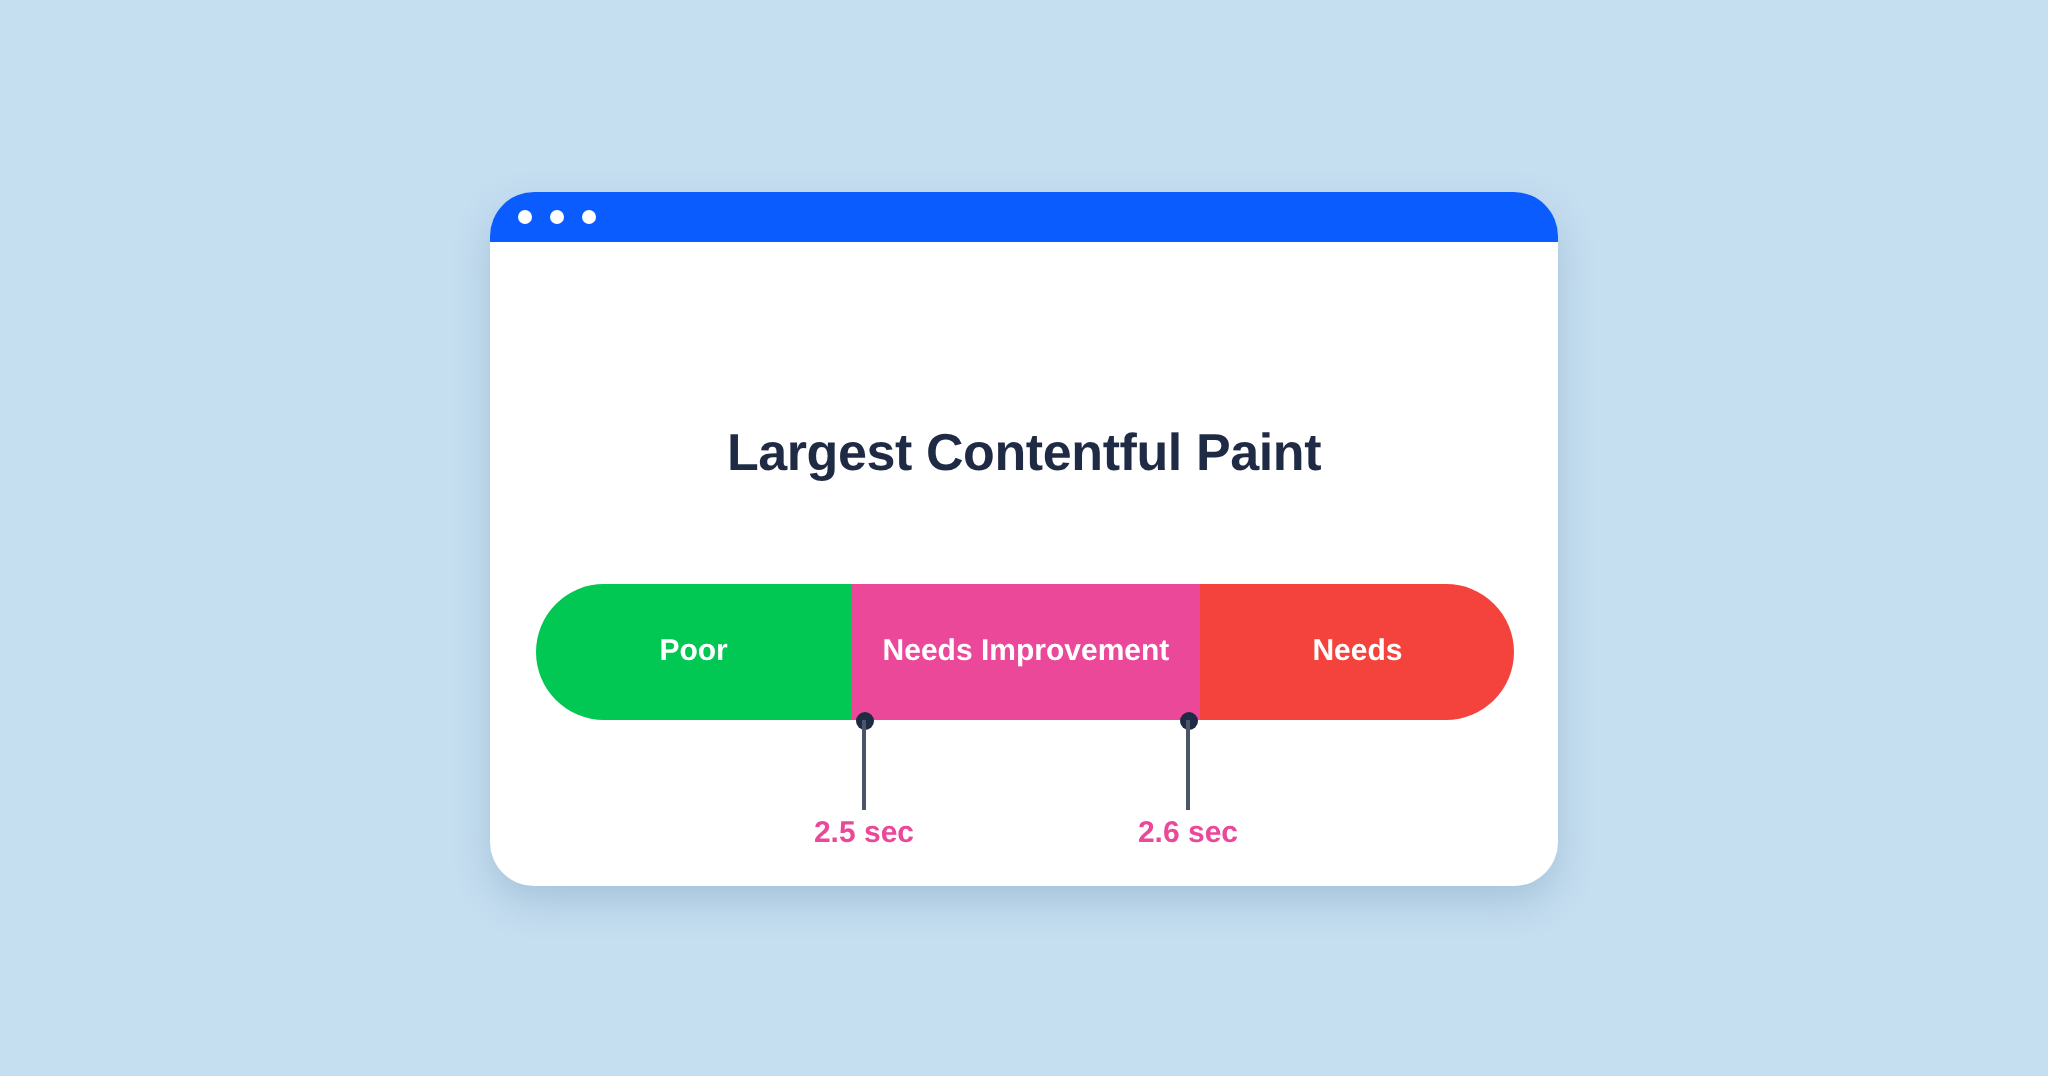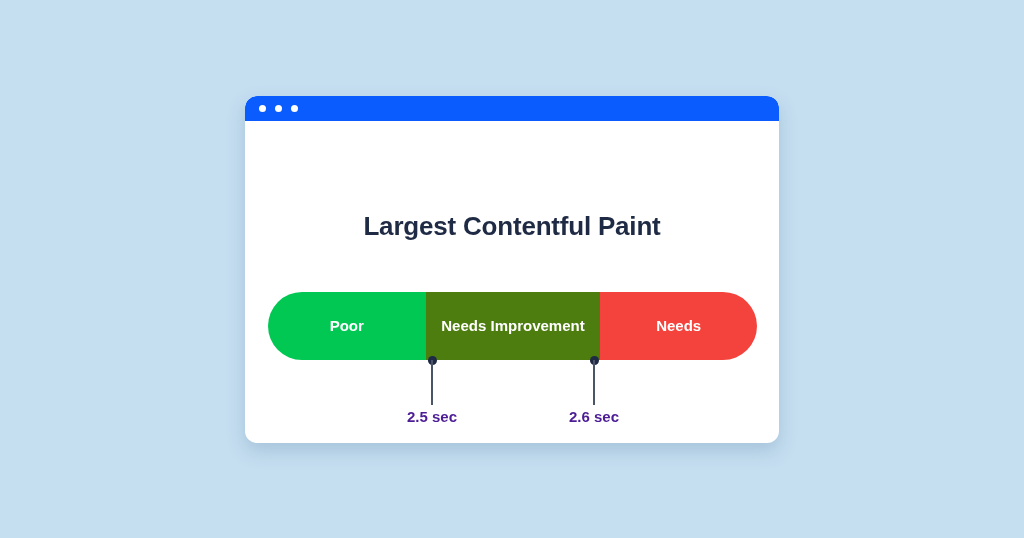--- a/index.html
+++ b/index.html
@@ -16,21 +16,21 @@
   }
 
   
   #browser-window {
     position: absolute;
     left: 245px;
     top: 96px;
     width: 534px;
     height: 347px;
     background: #ffffff;
-    border-radius: 12px;
+    border-radius: 22px;
     box-shadow: 0 8px 18px rgba(90, 130, 165, 0.28);
     overflow: hidden;
   }
 
   #title-bar {
     height: 25px;
     background: #0b5cff;
     border-radius: 12px 12px 0 0;
     display: flex;
     align-items: center;
@@ -79,21 +79,21 @@
     align-items: center;
     justify-content: center;
     color: #ffffff;
     font-size: 15px;
     font-weight: bold;
     text-align: center;
     line-height: 1.35;
     box-sizing: border-box;
   }
   .seg-good        { width: 164px; background: #00c853; }
-  .seg-needs       { width: 182px; background: #4d7c0f; }
+  .seg-needs       { width: 182px; background: #ec4899; }
   .seg-poor        { width: 163px; background: #f4433c; }
 
   
   .marker {
     position: absolute;
     top: 235px;
   }
   .marker-dot {
     position: absolute;
     left: -4.5px;
@@ -112,21 +112,21 @@
     background: #4a5568;
   }
   .marker-label {
     position: absolute;
     top: 52px;
     left: -55px;
     width: 110px;
     text-align: center;
     font-size: 15px;
     font-weight: bold;
-    color: #4c1d95;
+    color: #ec4899;
     white-space: nowrap;
   }
   #marker-good-ni  { left: 187px; }
   #marker-ni-poor  { left: 349px; }
 </style>
 </head>
 <body>
 
 <div id="browser-window">
 

